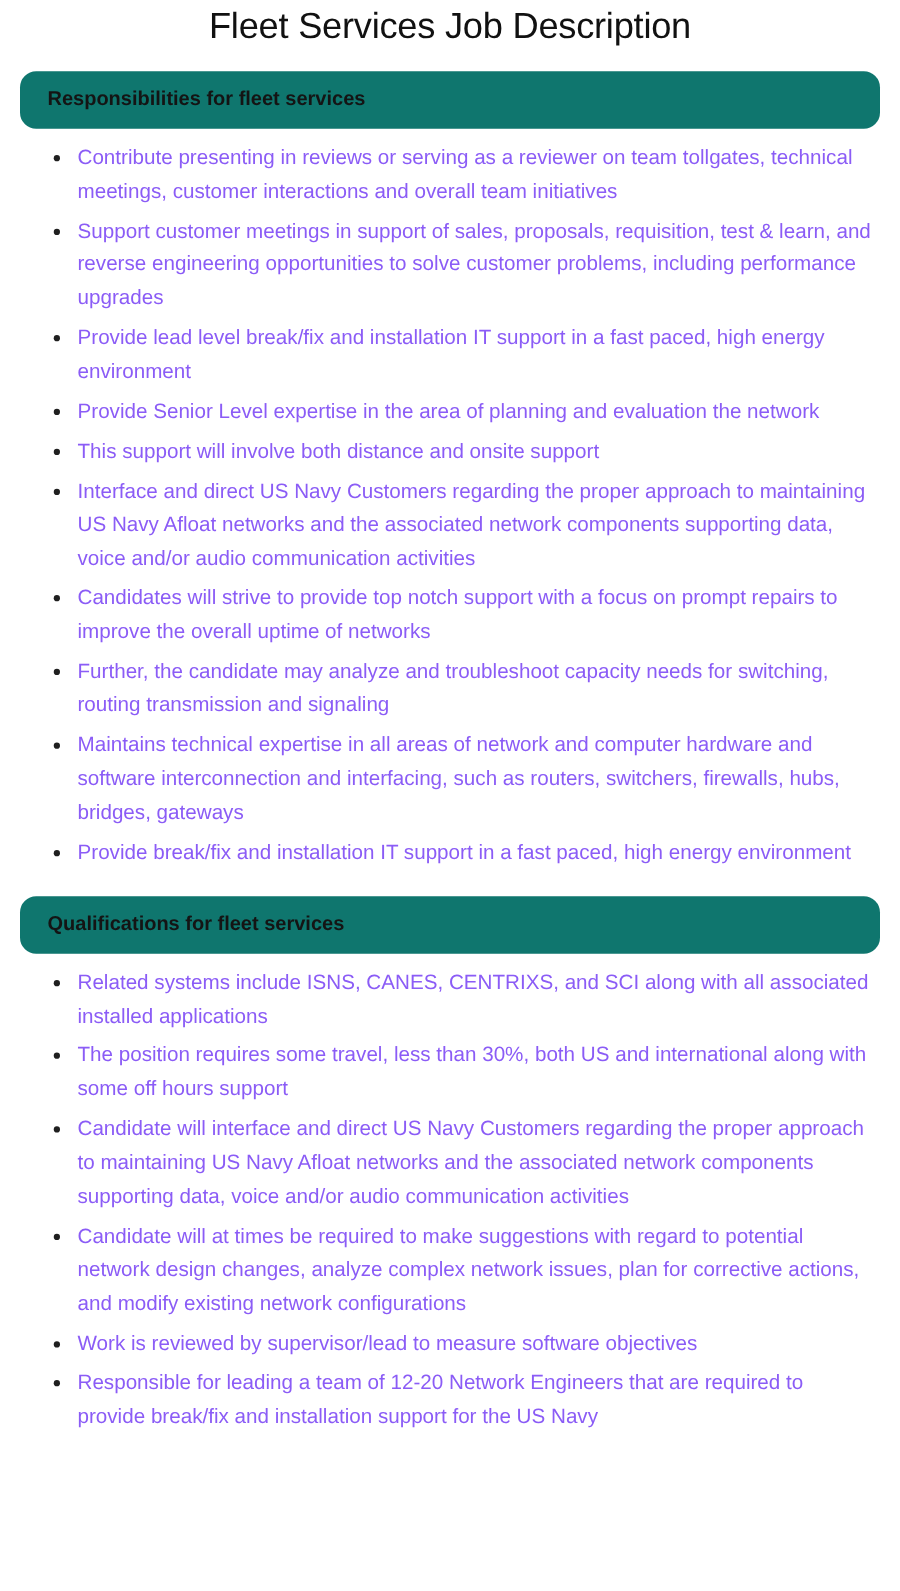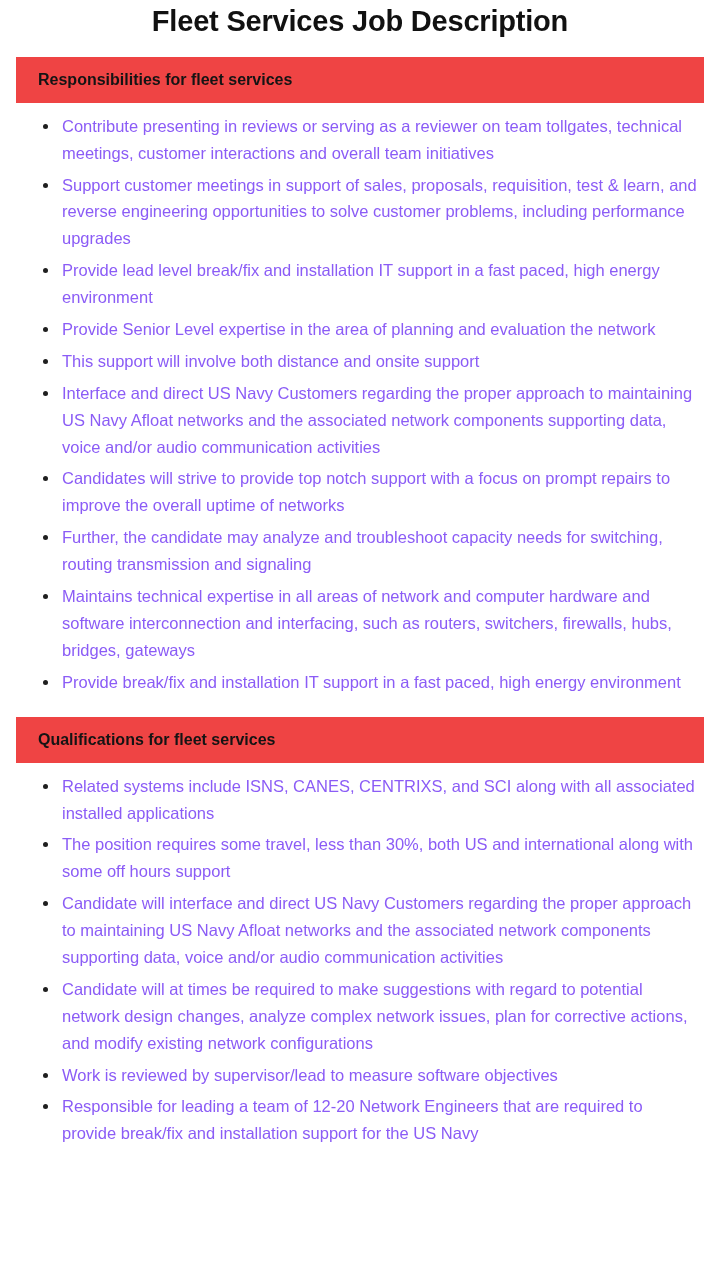--- a/index.html
+++ b/index.html
@@ -13,43 +13,44 @@
     color: #1a1a1a;
     -webkit-font-smoothing: antialiased;
   }
   .page {
     width: 720px;
     box-sizing: border-box;
     padding: 0 16px 10px 16px;
   }
   .doc-title {
     font-size: 29px;
-    font-weight: bold;
+    font-weight: normal;
     text-align: center;
     letter-spacing: -0.2px;
     margin: 4px 0 18px 0;
     color: #111111;
     line-height: 1.2;
   }
   .intro {
     font-size: 16.5px;
     line-height: 1.62;
     color: #1f1f1f;
     margin: 0 0 20px 0;
     padding: 0 2px;
   }
   .section-header {
-    background: #ef4444;
+    background: #0f766e;
     font-size: 16px;
     font-weight: bold;
     color: #141414;
     padding: 14px 10px 14px 22px;
     box-sizing: border-box;
     width: 100%;
     margin: 0;
+    border-radius: 13px;
   }
   .section-body {
     padding: 10px 0 4px 0;
   }
   ul.items {
     margin: 0;
     padding: 0 6px 0 44px;
     list-style: none;
   }
   ul.items li {

